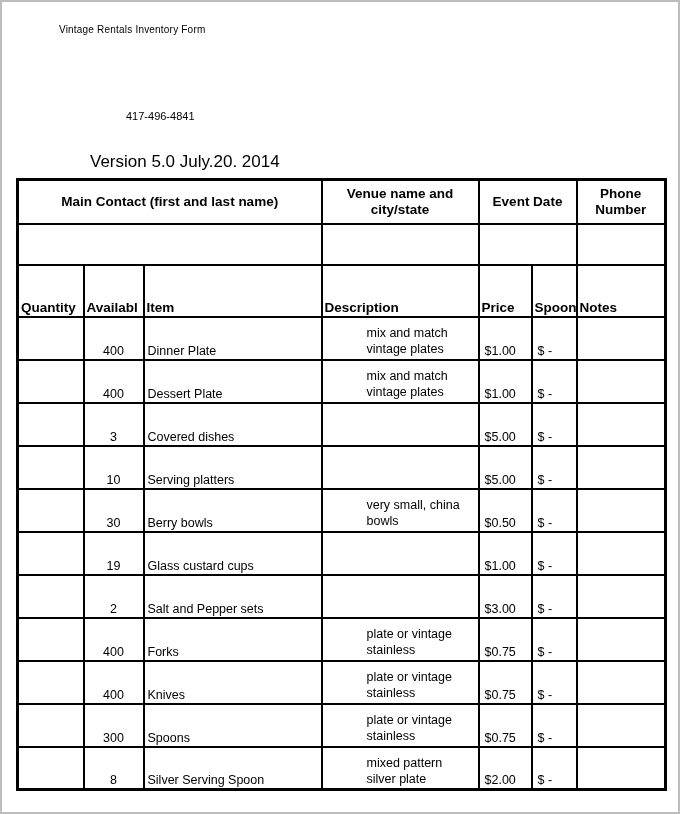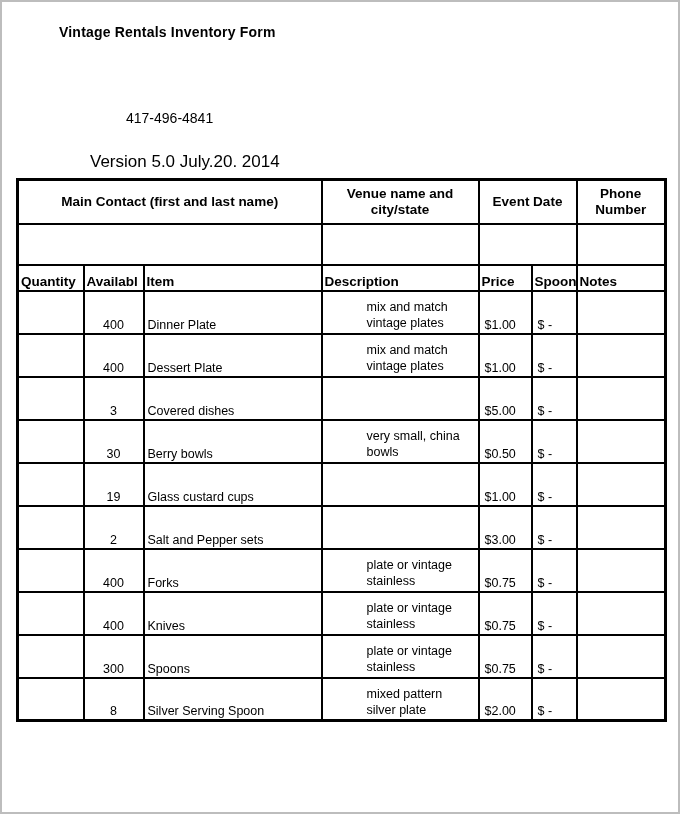--- a/index.html
+++ b/index.html
@@ -14,30 +14,30 @@
     width: 680px;
     height: 814px;
     background: #ffffff;
     border: 2px solid #bdbdbd;
     overflow: hidden;
   }
   .doc-title {
     position: absolute;
     left: 57px;
     top: 22px;
-    font-size: 14px;
-    font-weight: bold;
+    font-size: 10px;
+    font-weight: normal;
     letter-spacing: 0.2px;
     white-space: nowrap;
   }
   .doc-phone {
     position: absolute;
     left: 124px;
     top: 108px;
-    font-size: 14px;
+    font-size: 11px;
     white-space: nowrap;
   }
   .doc-version {
     position: absolute;
     left: 88px;
     top: 150px;
     font-size: 17px;
     white-space: nowrap;
   }
   table.inventory {
@@ -60,21 +60,21 @@
   tr.contact-header th {
     height: 44px;
     font-size: 13.5px;
     font-weight: bold;
     text-align: center;
     vertical-align: middle;
     line-height: 1.2;
   }
   tr.contact-input td { height: 41px; }
   tr.col-header th {
-    height: 26px;
+    height: 52px;
     font-size: 13.5px;
     font-weight: bold;
     text-align: left;
     vertical-align: bottom;
     white-space: nowrap;
     padding-left: 2px;
   }
   tbody.items td { height: 43px; }
   td.c-qty   { }
   td.c-avail { text-align: center; }
@@ -150,20 +150,29 @@
     <tr>
       <td class="c-qty"></td>
       <td class="c-avail">3</td>
       <td class="c-item">Covered dishes</td>
       <td class="c-desc"></td>
       <td class="c-price">$5.00</td>
       <td class="c-total">$ -</td>
       <td class="c-notes"></td>
     </tr>
 
+    <tr>
+      <td class="c-qty"></td>
+      <td class="c-avail">10</td>
+      <td class="c-item">Serving platters</td>
+      <td class="c-desc"></td>
+      <td class="c-price">$5.00</td>
+      <td class="c-total">$ -</td>
+      <td class="c-notes"></td>
+    </tr>
 
     <tr>
       <td class="c-qty"></td>
       <td class="c-avail">30</td>
       <td class="c-item">Berry bowls</td>
       <td class="c-desc">very small, china bowls</td>
       <td class="c-price">$0.50</td>
       <td class="c-total">$ -</td>
       <td class="c-notes"></td>
     </tr>

